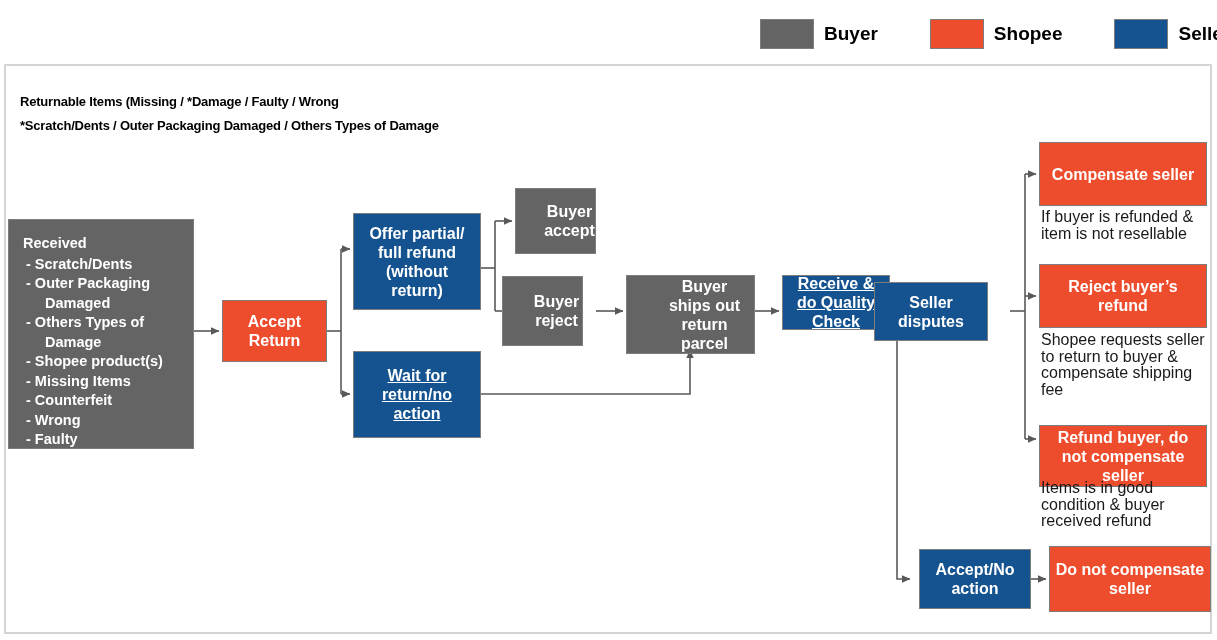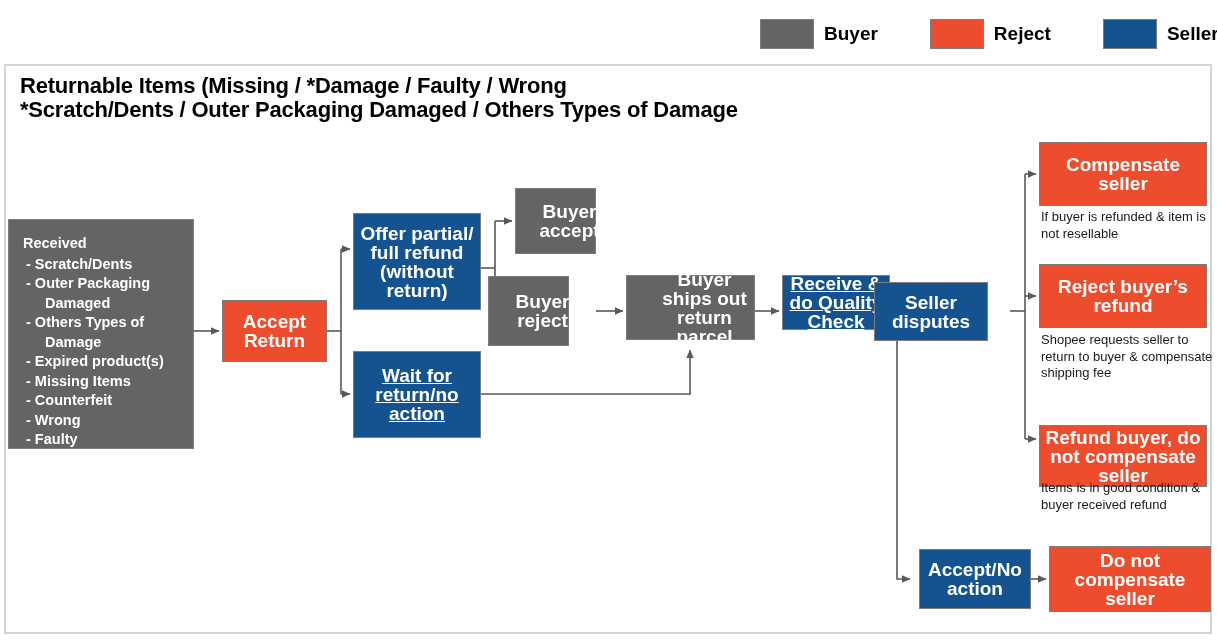--- a/index.html
+++ b/index.html
@@ -59,23 +59,23 @@
     width: 1208px;
     height: 570px;
     border: 2px solid #d4d4d4;
     box-sizing: border-box;
     background: #ffffff;
   }
 
   #title {
     position: absolute;
     left: 14px;
-    top: 8px;
+    top: 24px;
     width: 860px;
-    font-size: 22px;
+    font-size: 13px;
     font-weight: bold;
     color: #000000;
     line-height: 24px;
     letter-spacing: -0.2px;
   }
 
   
   #wires {
     position: absolute;
     left: 0; top: 0;
@@ -89,21 +89,21 @@
     position: absolute;
     box-sizing: border-box;
     border: 1px solid #7d7d7d;
     color: #ffffff;
     font-weight: bold;
     display: flex;
     align-items: center;
     justify-content: center;
     text-align: center;
     line-height: 19px;
-    font-size: 19px;
+    font-size: 16px;
     padding: 2px 4px;
   }
   .node.gray   { background: #646464; padding-left: 32px; }
   .node.orange { background: #ee4d2d; }
   .node.blue   { background: #14538f; }
 
   .node.listbox {
     display: block;
     text-align: left;
     padding: 14px 4px 10px 14px;
@@ -112,39 +112,39 @@
   }
   .listbox .lb-head { display: block; margin-bottom: 1px; }
   .listbox .lb-row {
     display: block;
     padding-left: 22px;
     text-indent: -19px;
   }
 
   .caption {
     position: absolute;
-    font-size: 13px;
+    font-size: 16px;
     color: #1a1a1a;
     line-height: 16.5px;
     font-family: "Liberation Sans", sans-serif;
   }
 </style>
 </head>
 <body>
 
 <div id="stage">
 
   <div id="legend">
     <div class="legend-item">
       <div class="legend-swatch" style="background:#646464"></div>
       <div class="legend-label">Buyer</div>
     </div>
     <div class="legend-item">
       <div class="legend-swatch" style="background:#ee4d2d"></div>
-      <div class="legend-label">Reject</div>
+      <div class="legend-label">Shopee</div>
     </div>
     <div class="legend-item" style="margin-right:0">
       <div class="legend-swatch" style="background:#14538f"></div>
       <div class="legend-label">Seller</div>
     </div>
   </div>
 
   <div id="panel">
     <div id="title">
       <span>Returnable Items (Missing / *Damage / Faulty / Wrong</span><br>
@@ -192,38 +192,38 @@
 
       <path d="M1031,579 L1046,579" marker-end="url(#ah)"></path>
     </g>
   </svg>
 
   <div class="node gray listbox" style="left:8px; top:219px; width:186px; height:230px;">
     <span class="lb-head">Received</span>
     <span class="lb-row">-  Scratch/Dents</span>
     <span class="lb-row">-  Outer Packaging Damaged</span>
     <span class="lb-row">-  Others Types of Damage</span>
-    <span class="lb-row">-  Expired product(s)</span>
+    <span class="lb-row">-  Shopee product(s)</span>
     <span class="lb-row">-  Missing Items</span>
     <span class="lb-row">-  Counterfeit</span>
     <span class="lb-row">-  Wrong</span>
     <span class="lb-row">-  Faulty</span>
   </div>
 
   <div class="node orange" style="left:222px; top:300px; width:105px; height:62px;">Accept Return</div>
 
   <div class="node blue" style="left:353px; top:213px; width:128px; height:97px;">Offer partial/ full refund (without return)</div>
 
   <div class="node blue" style="left:353px; top:351px; width:128px; height:87px;text-decoration:underline;">Wait for return/no action</div>
 
   <div class="node gray" style="left:515px; top:188px; width:81px; height:66px;">Buyer accept</div>
 
-  <div class="node gray" style="left:488px; top:276px; width:81px; height:70px;">Buyer reject</div>
-
-  <div class="node gray" style="left:626px; top:275px; width:129px; height:65px;">Buyer ships out return parcel</div>
+  <div class="node gray" style="left:502px; top:276px; width:81px; height:70px;">Buyer reject</div>
+
+  <div class="node gray" style="left:626px; top:275px; width:129px; height:79px;">Buyer ships out return parcel</div>
 
   <div class="node blue" style="left:782px; top:275px; width:108px; height:55px;text-decoration:underline;">Receive &amp; do Quality Check</div>
 
   <div class="node blue" style="left:874px; top:282px; width:114px; height:59px;">Seller disputes</div>
 
   <div class="node blue" style="left:919px; top:549px; width:112px; height:60px;">Accept/No action</div>
 
   <div class="node orange" style="left:1039px; top:142px; width:168px; height:64px;">Compensate seller</div>
   <div class="caption" style="left:1041px; top:209px; width:172px;">If buyer is refunded &amp; item is not resellable</div>
 

